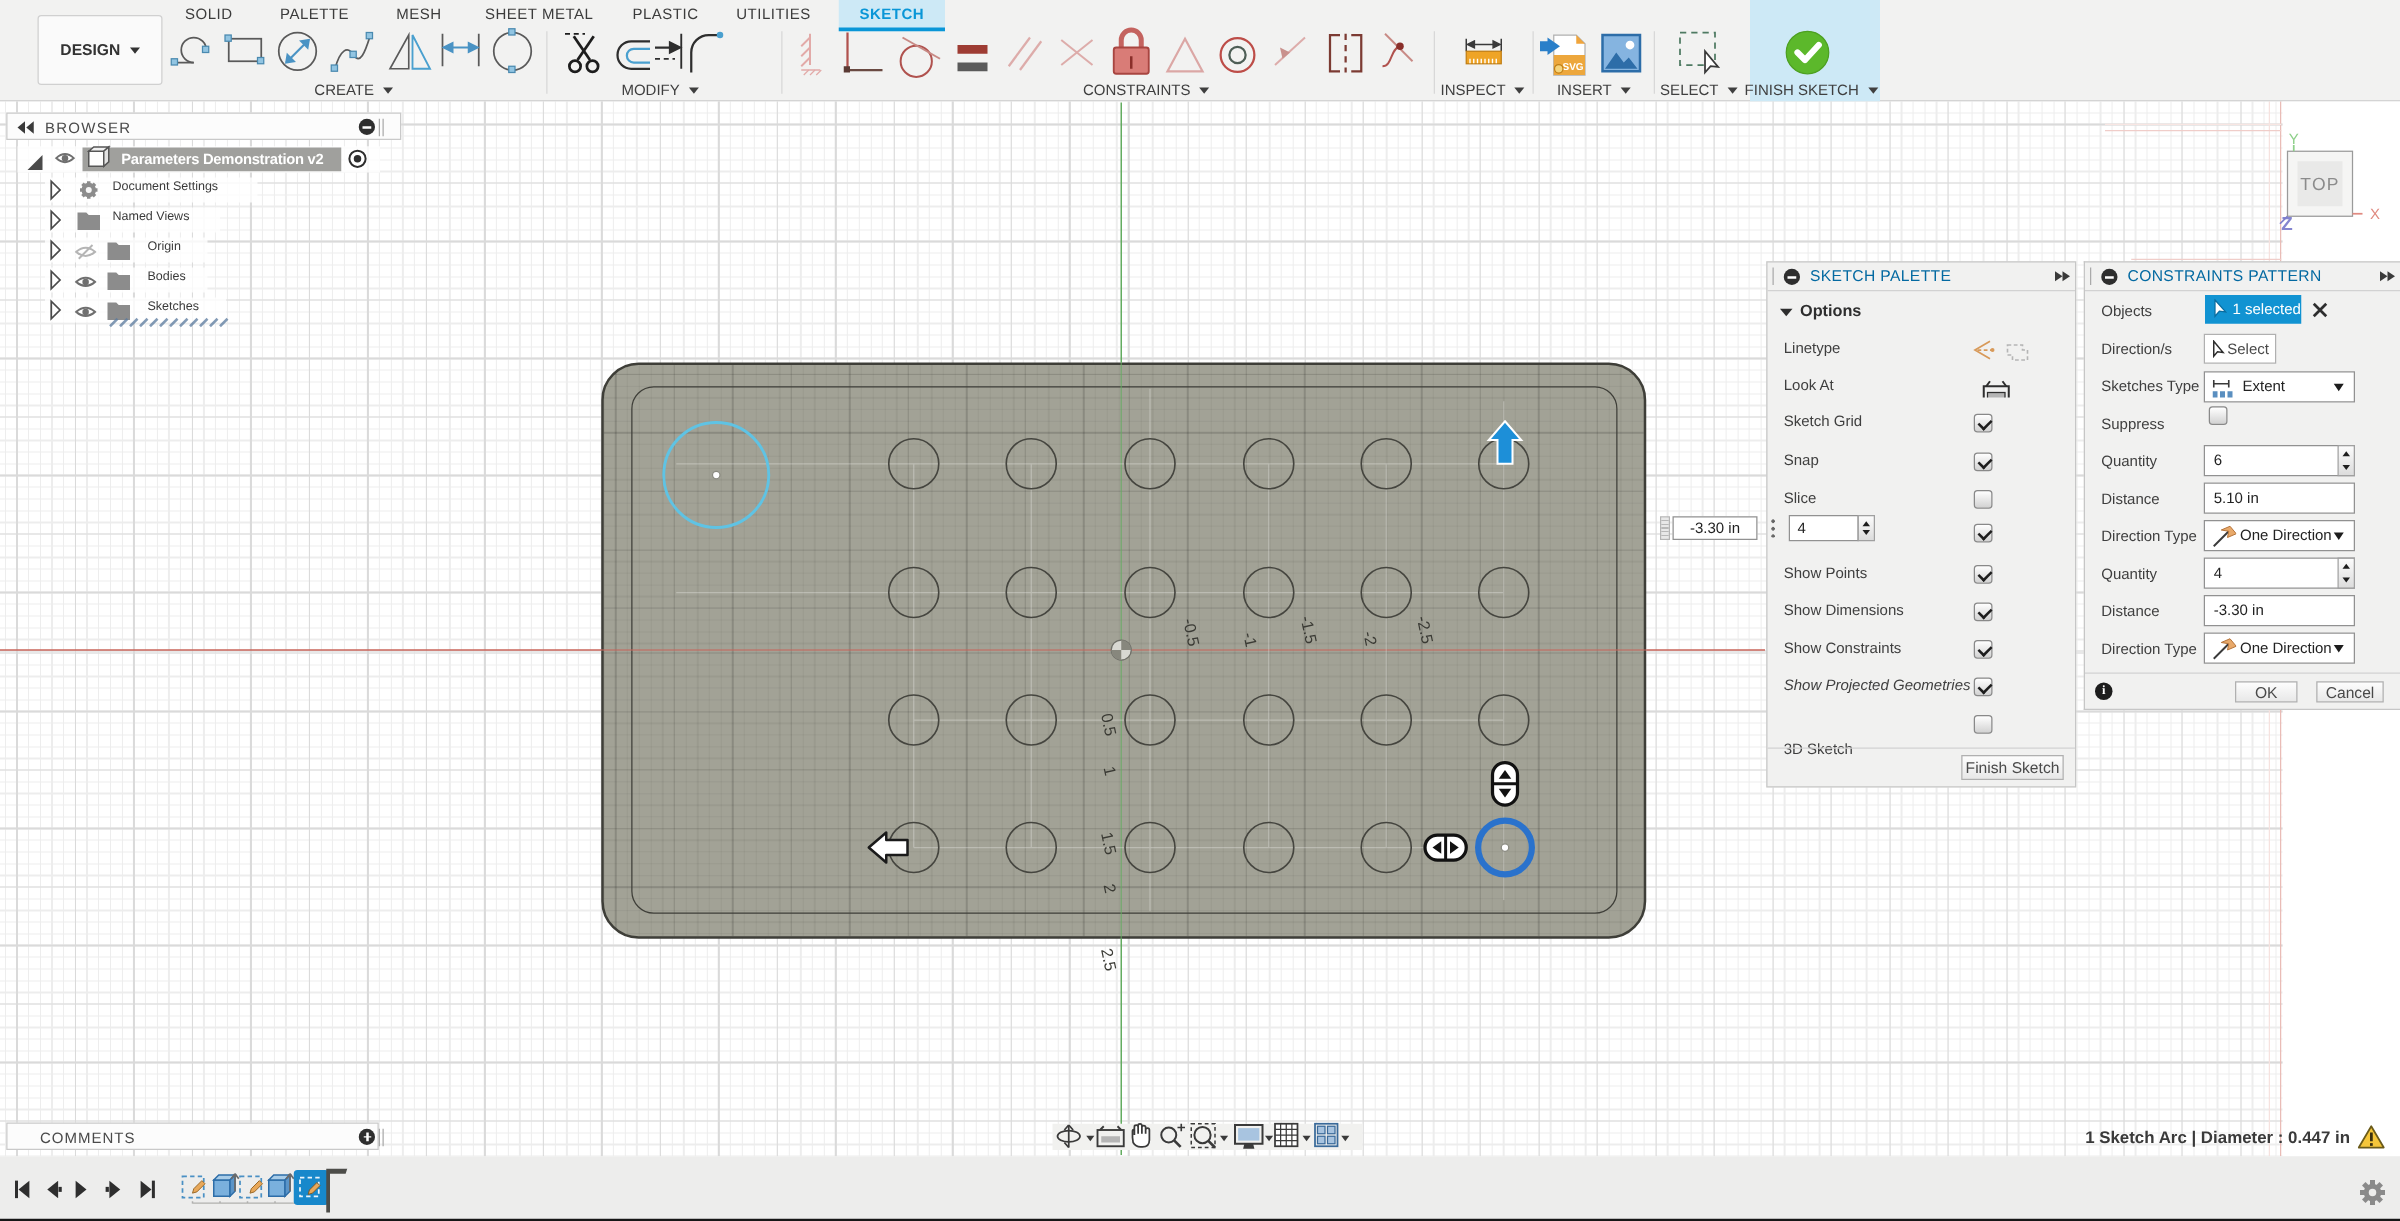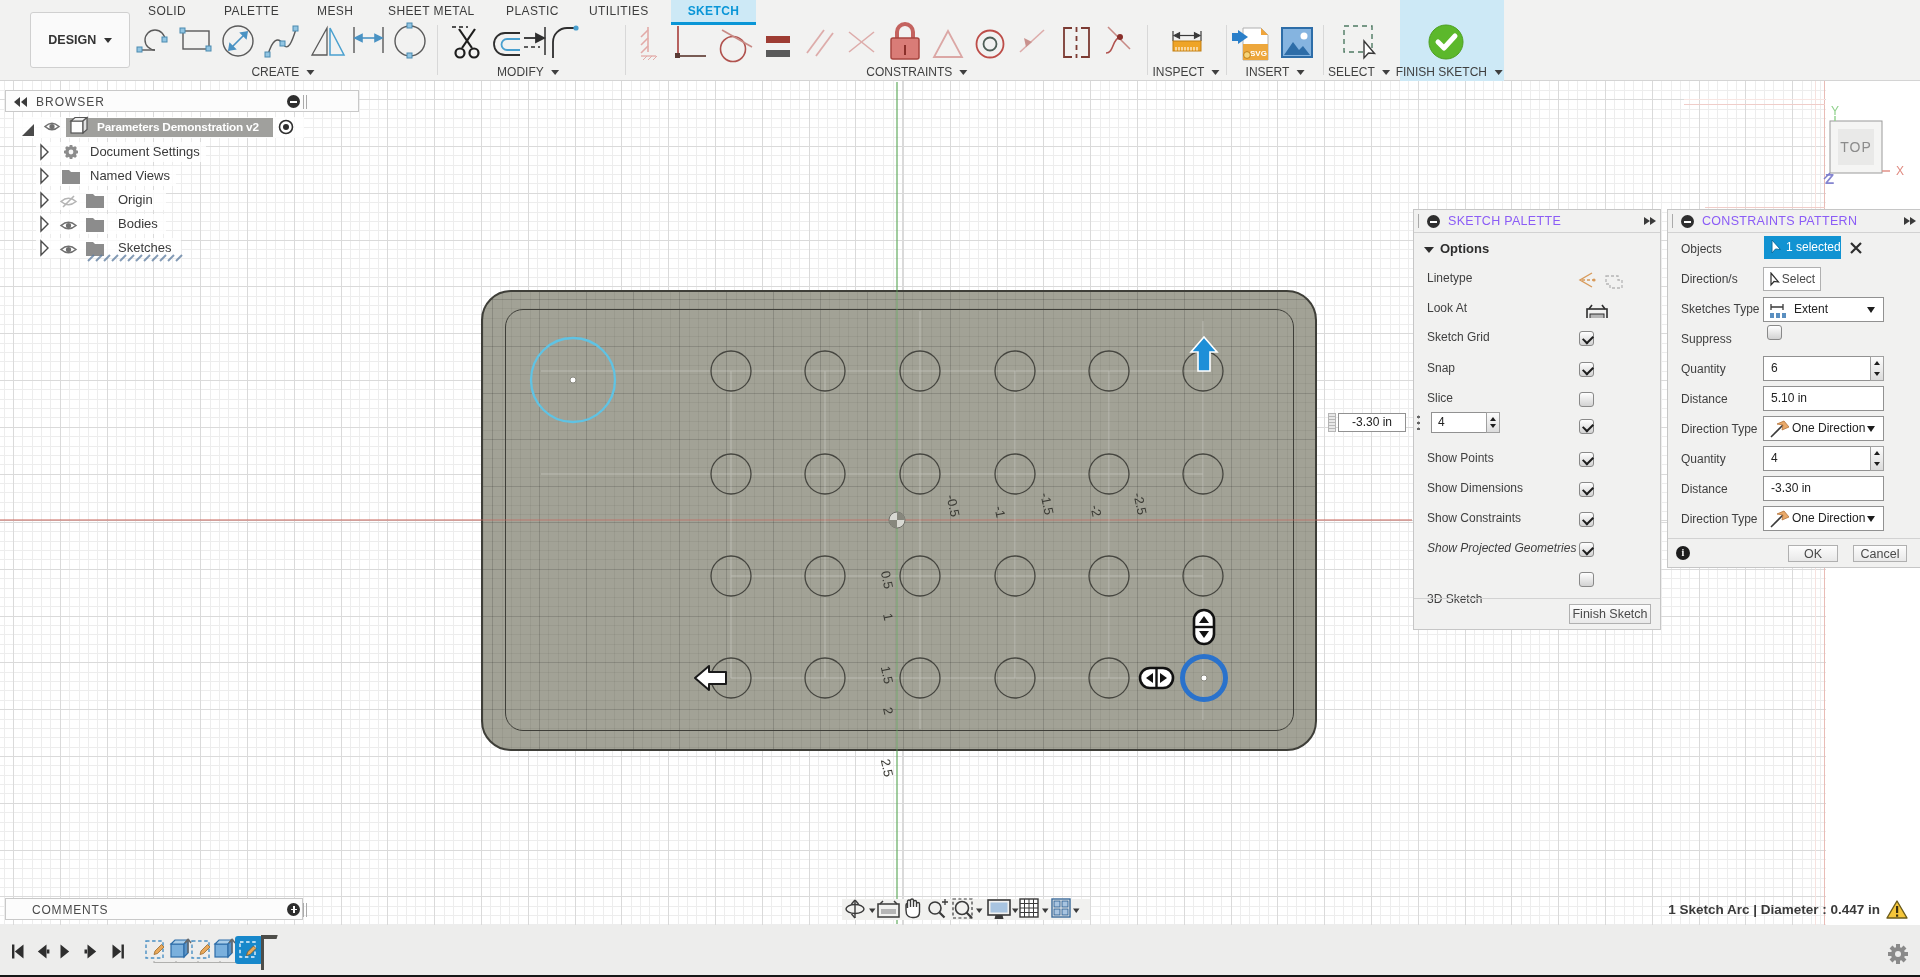--- a/index.html
+++ b/index.html
@@ -27,37 +27,37 @@
 #toolbar { left:0; top:0; width:1920px; height:81px; background:#f2f2f1; border-bottom:1px solid #d4d4d4; }
 .tab { position:absolute; top:0; height:22px; line-height:23px; font-size:12px; color:#3c3c3c; letter-spacing:0.4px; }
 #tab-sketch { left:671px; width:85px; top:0; height:25px; background:#cde9f6; border-bottom:3px solid #0a96d7; color:#0a96d7; text-align:center; }
 #designbtn { left:30px; top:12px; width:100px; height:56px; background:#fafafa; border:1px solid #d0d0d0; border-radius:3px; color:#333; font-size:12.5px; font-weight:bold; text-align:center; line-height:54px; }
 .seclabel { position:absolute; top:65px; font-size:12px; color:#3f3f3f; white-space:nowrap; transform:translateX(-50%); }
 .caret { display:inline-block; width:0; height:0; border-left:4px solid transparent; border-right:4px solid transparent; border-top:5px solid #3f3f3f; margin-left:4px; vertical-align:middle; }
 .vsep { position:absolute; top:25px; height:50px; width:1px; background:#d8d8d8; }
 #finishblk { left:1400px; top:0; width:104px; height:81px; background:#cde9f6; }
 
 .panel { position:absolute; background:#f1f1f0; border:1px solid #c6c6c6; }
-.phead { position:absolute; left:0; top:0; right:0; height:23px; border-bottom:1px solid #d2d2d2; font-size:12.5px; color:#8b5cf6; letter-spacing:0.3px; }
+.phead { position:absolute; left:0; top:0; right:0; height:23px; border-bottom:1px solid #d2d2d2; font-size:12.5px; color:#0369a1; letter-spacing:0.3px; }
 .minus { position:absolute; width:13px; height:13px; border-radius:50%; background:#2e2e2e; }
 .minus:after { content:""; position:absolute; left:3px; top:5.5px; width:7px; height:2px; background:#fff; }
 .dblarrow { position:absolute; width:0; height:0; border-top:4.5px solid transparent; border-bottom:4.5px solid transparent; border-left:6px solid #3a3a3a; }
 .grip { position:absolute; width:1px; background:#aaa; }
 .rowlabel { position:absolute; font-size:12px; color:#3f3f3f; white-space:nowrap; }
 .cb { position:absolute; width:15px; height:15px; border:1px solid #898989; border-radius:3px; background:linear-gradient(#ffffff,#d2d2d2); }
 .cb.on:after { content:""; position:absolute; left:3px; top:3px; width:8px; height:5px; border-left:2.2px solid #1d1d1d; border-bottom:2.2px solid #1d1d1d; transform:rotate(-45deg); }
 .field { position:absolute; background:#fff; border:1px solid #919191; font-size:12px; color:#222; }
 .spin { position:absolute; width:14px; background:linear-gradient(#fcfcfc,#dcdcdc); border:1px solid #a0a0a0; }
 .spin:before { content:""; position:absolute; left:3px; top:4px; width:0; height:0; border-left:3.2px solid transparent; border-right:3.2px solid transparent; border-bottom:4.5px solid #1d1d1d; }
 .spin:after { content:""; position:absolute; left:3px; bottom:4px; width:0; height:0; border-left:3.2px solid transparent; border-right:3.2px solid transparent; border-top:4.5px solid #1d1d1d; }
 .ddcaret { position:absolute; width:0; height:0; border-left:4.5px solid transparent; border-right:4.5px solid transparent; border-top:6px solid #1d1d1d; }
 .btn { position:absolute; background:linear-gradient(#fdfdfd,#e8e8e8); border:1px solid #b0b0b0; font-size:12.5px; color:#4a4a4a; text-align:center; }
 
-#bheader { left:5px; top:90px; width:354px; height:22px; background:#fcfcfc; border:1px solid #c9c9c9; }
-.trow { position:absolute; font-size:13px; color:#3a3a3a; }
+#bheader { left:5px; top:90px; width:316px; height:22px; background:#fcfcfc; border:1px solid #c9c9c9; }
+.trow { position:absolute; font-size:10px; color:#3a3a3a; }
 
 #comments { left:5px; top:898px; width:298px; height:22px; background:#fcfcfc; border:1px solid #c9c9c9; }
 #timeline { left:0; top:925px; width:1920px; height:50px; background:#ededec; }
 #blackbar { left:0; top:975px; width:1920px; height:2px; background:#161616; }
 #navstrip { left:842px; top:899px; width:248px; height:21px; background:#f1f1ef; }
 </style>
 </head>
 <body>
 <div id="stage">
   <div id="grid" class="abs"></div>

